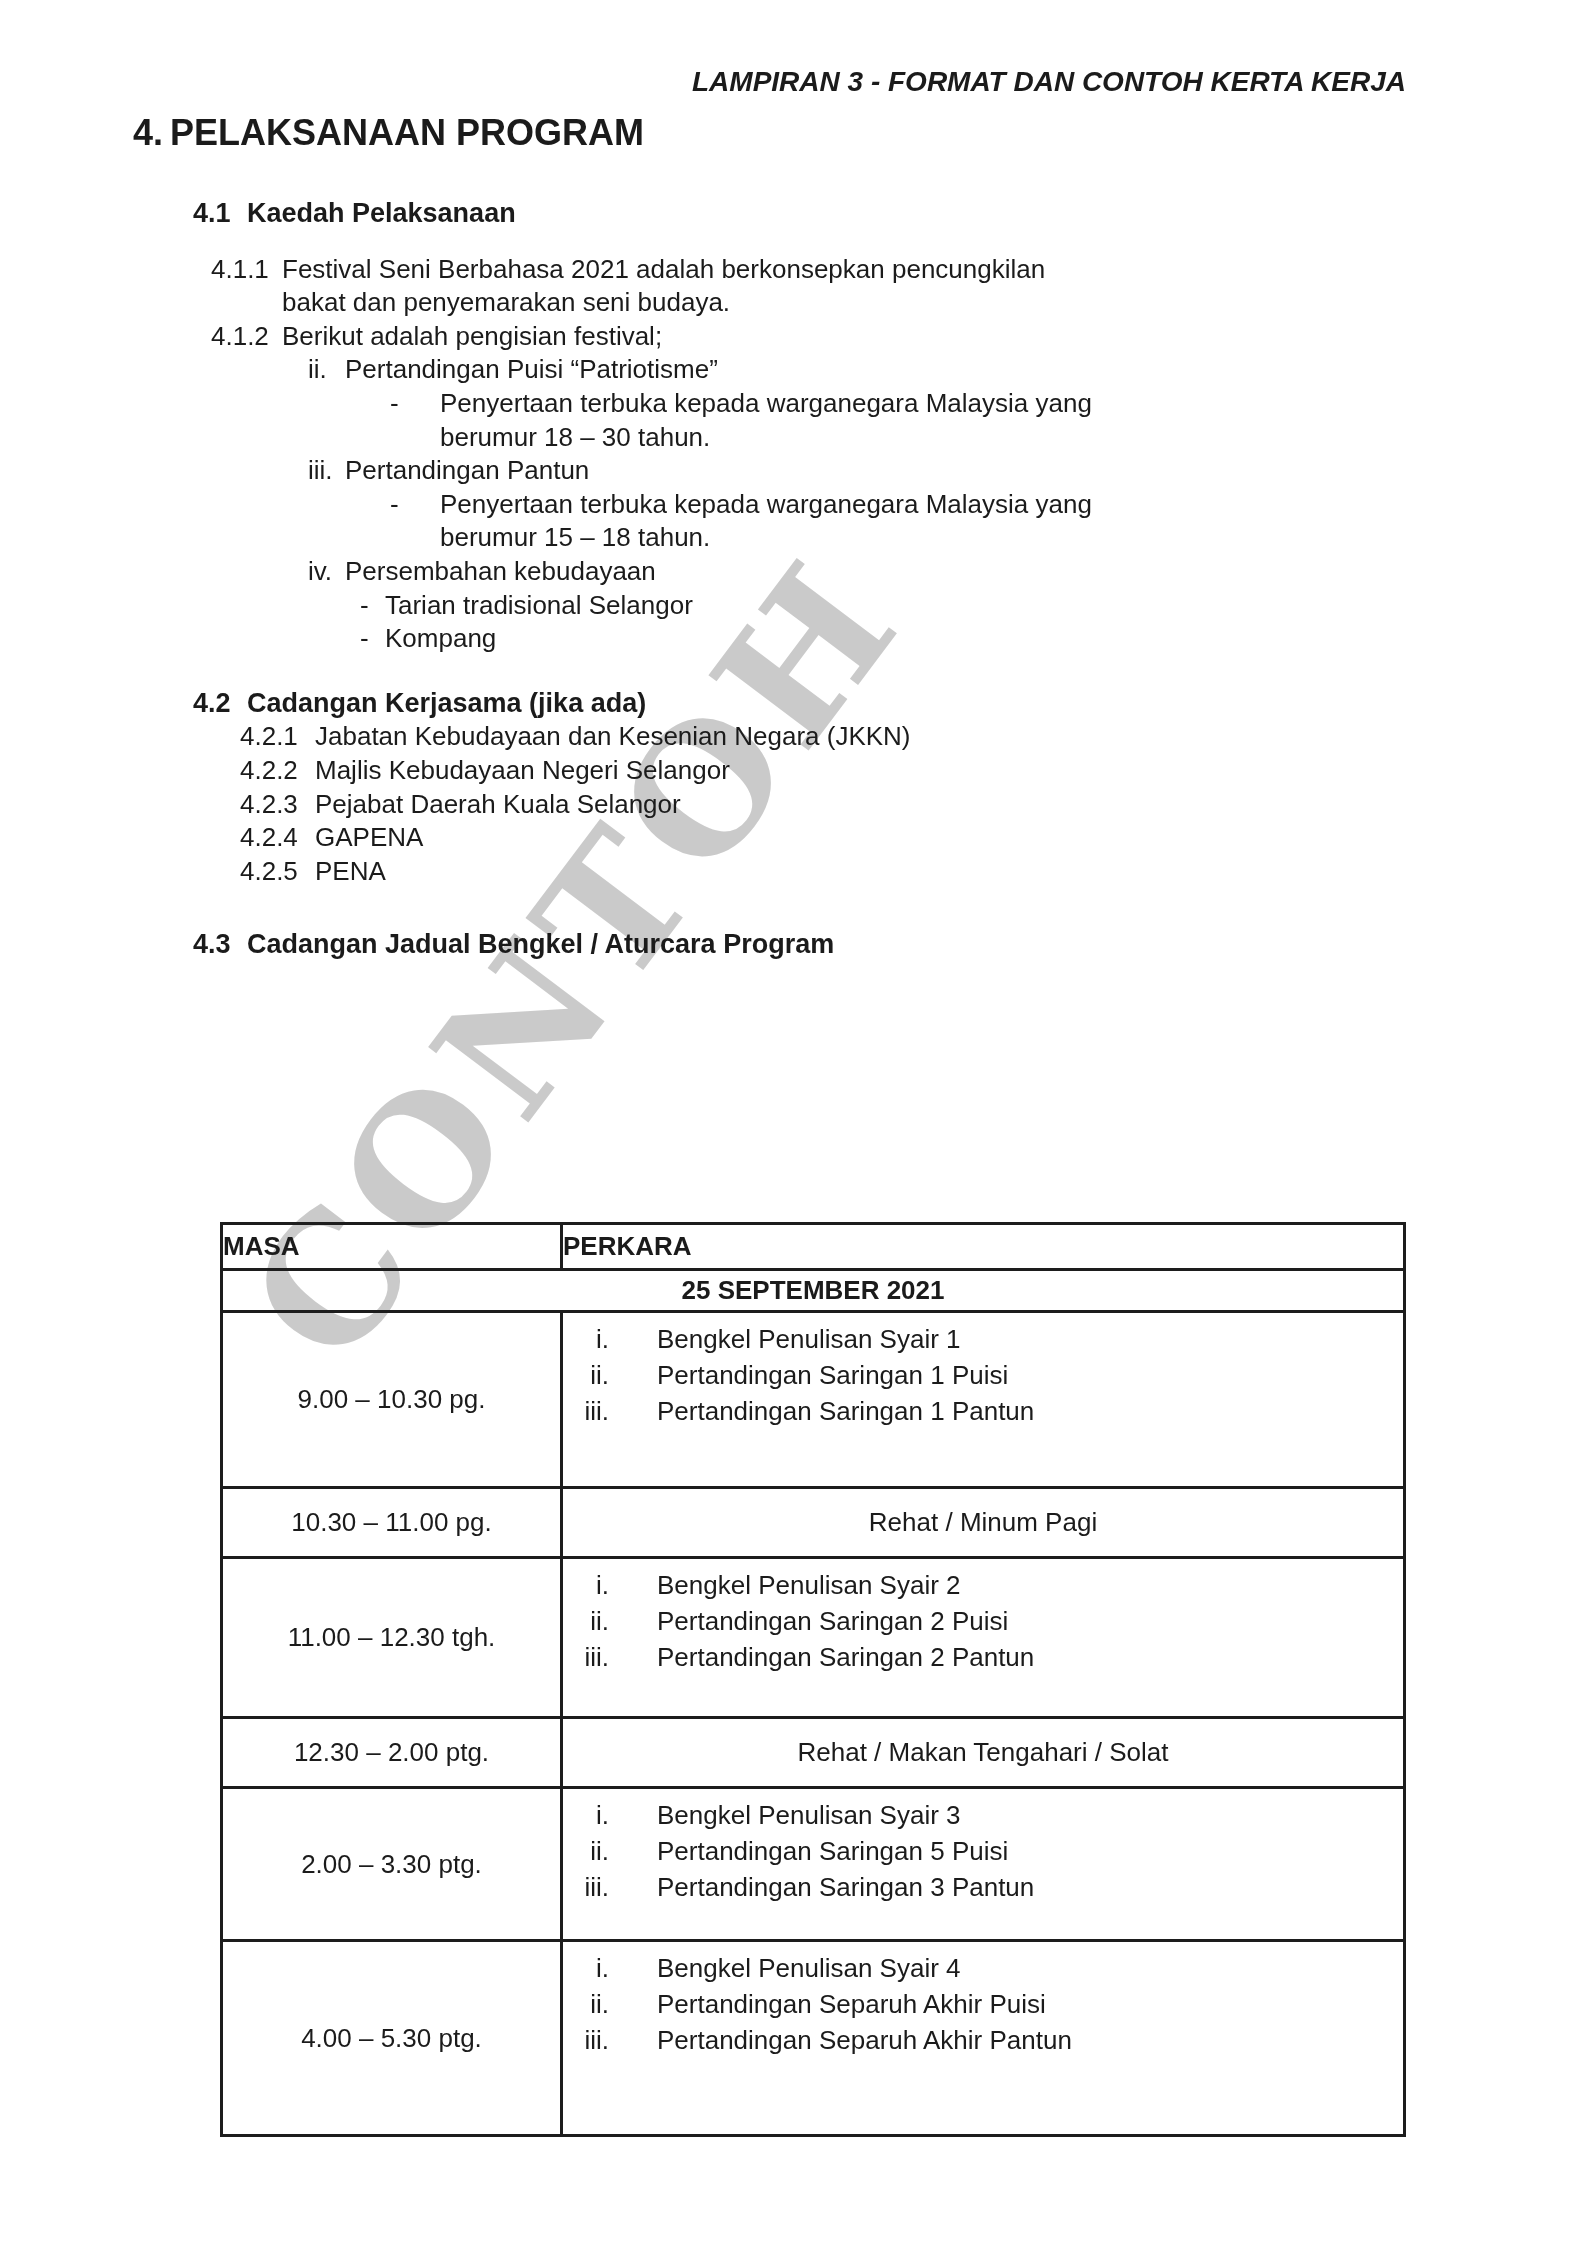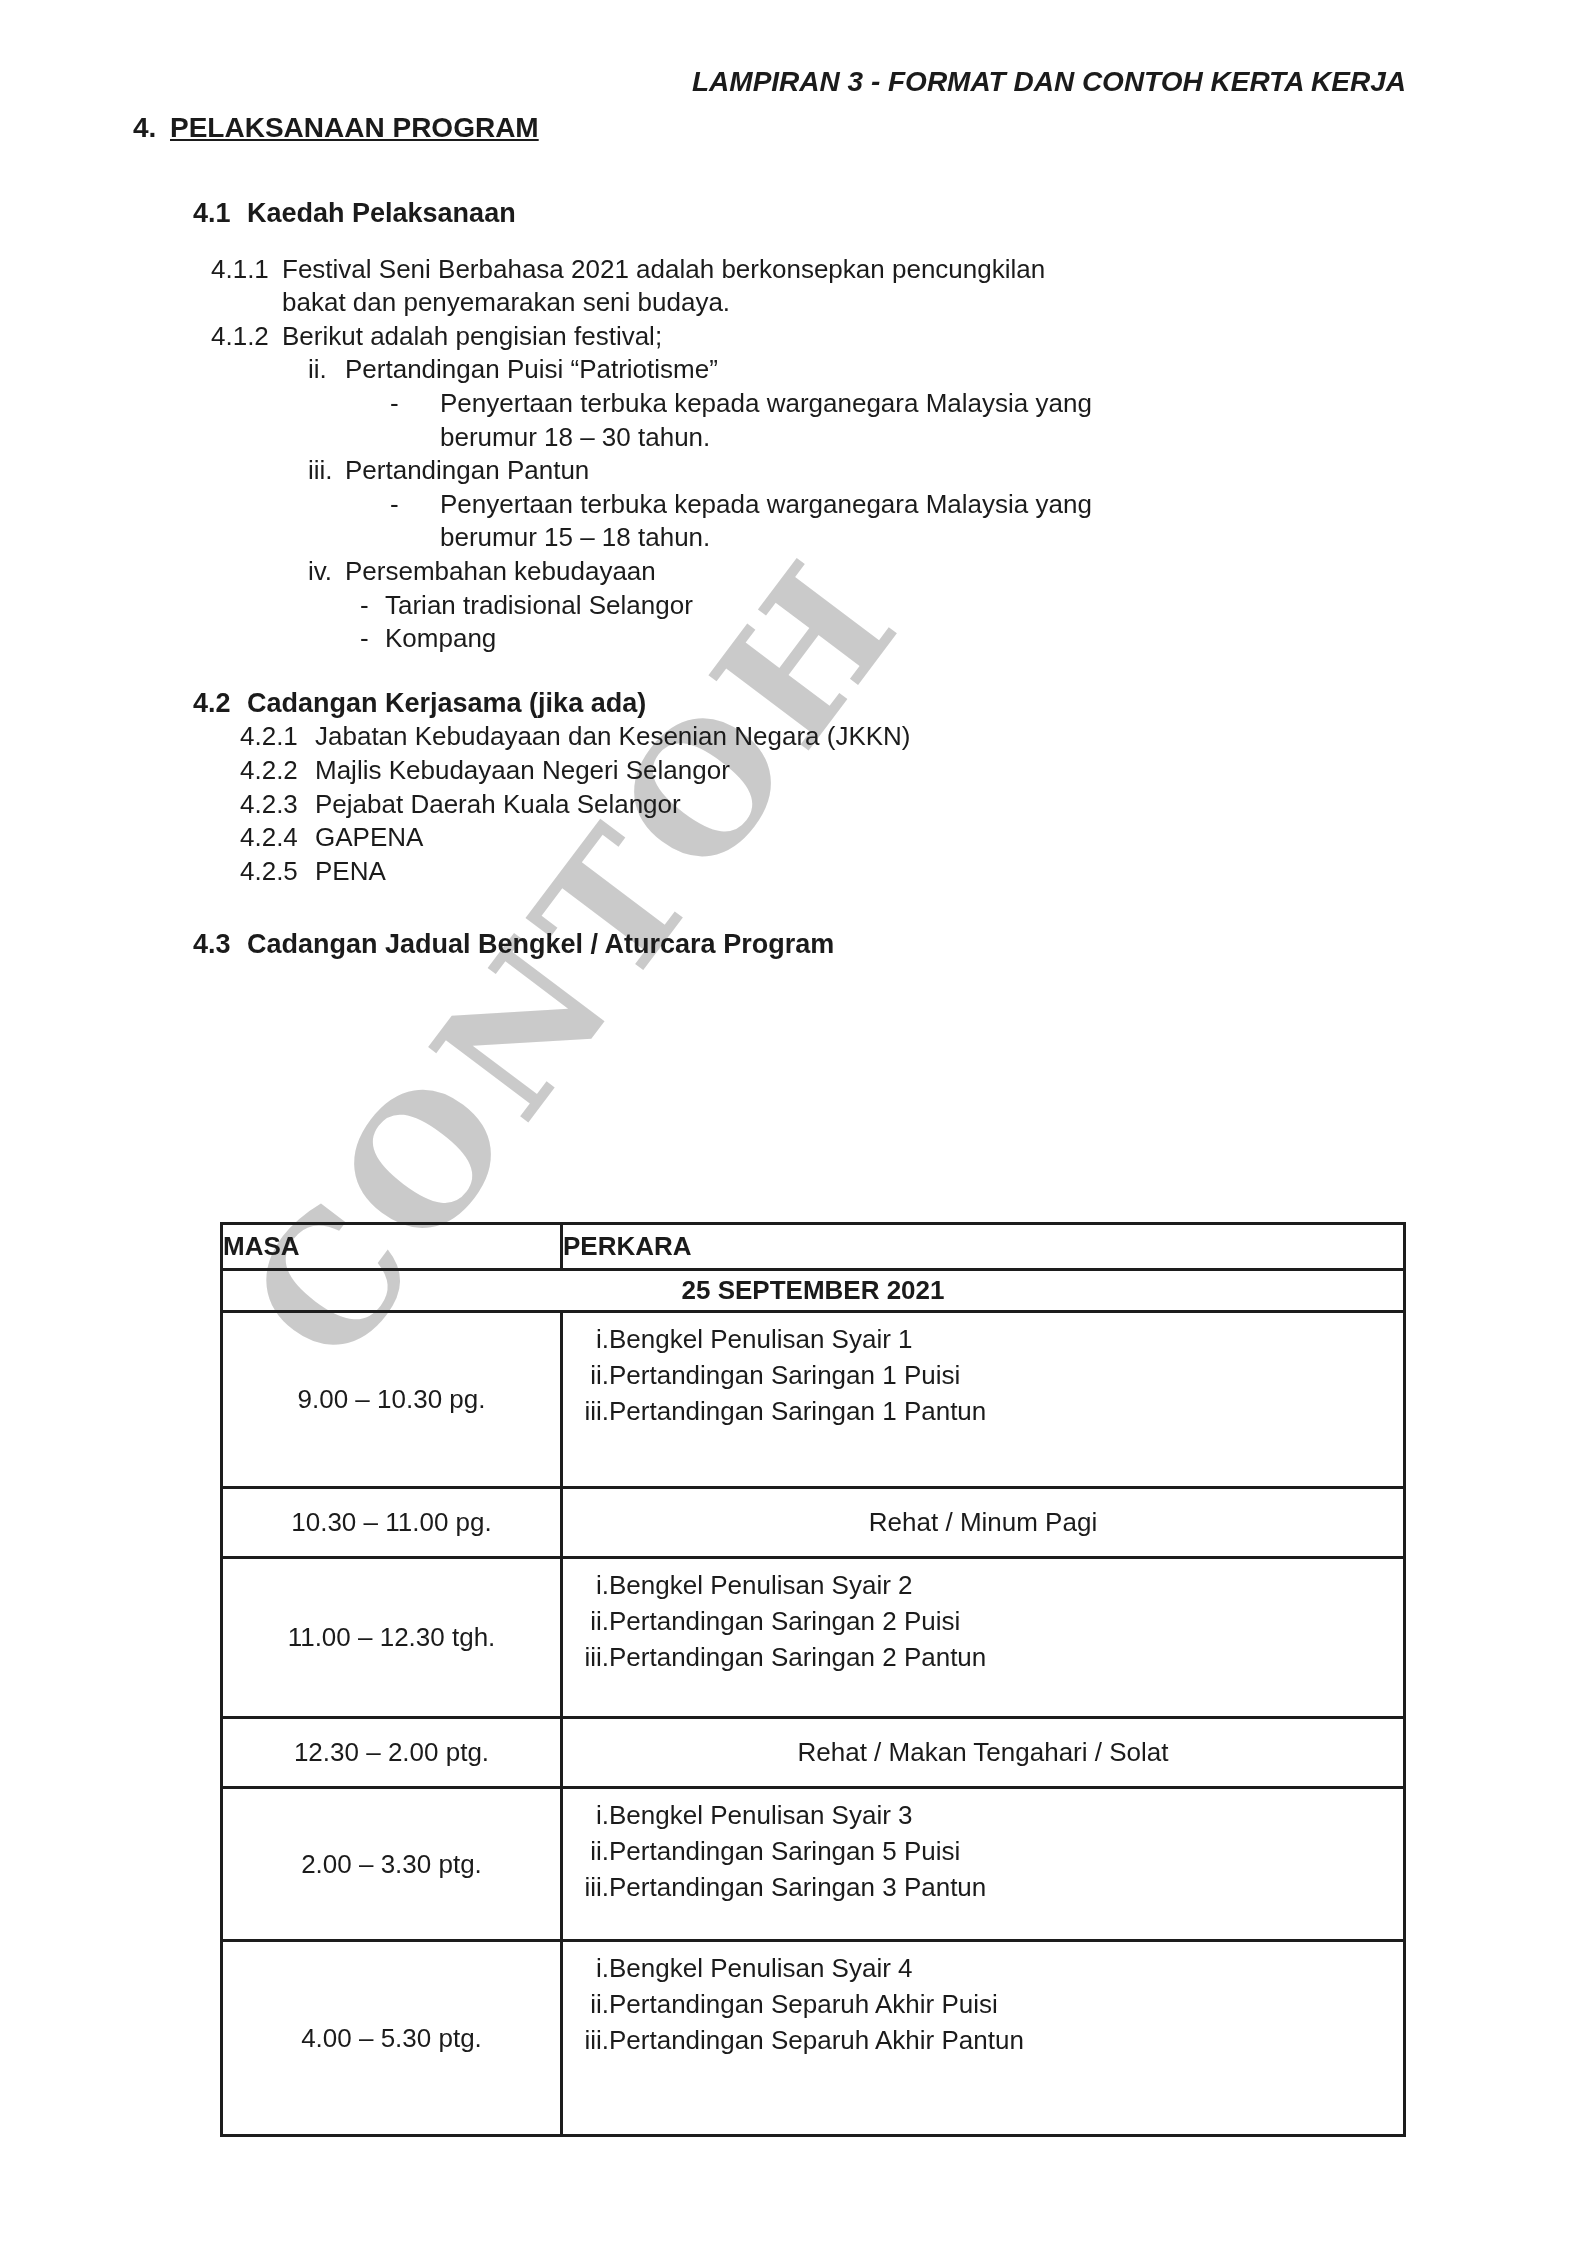--- a/index.html
+++ b/index.html
@@ -5,21 +5,21 @@
   html,body{margin:0;padding:0;background:#e8e8e8;}
   .page{position:relative;width:1587px;height:2245px;background:#ffffff;overflow:hidden;
         font-family:"Liberation Sans",sans-serif;color:#1b1b1b;font-size:26px;}
   .layer{position:absolute;inset:0;z-index:2;}
   .watermark{position:absolute;left:575px;top:960px;z-index:1;
         transform:translate(-50%,-50%) rotate(-53deg);
         font-family:"DejaVu Serif",serif;font-weight:700;font-size:172px;
         letter-spacing:10px;color:#ababab;opacity:.62;white-space:nowrap;}
   .hdr{position:absolute;top:46px;left:0;width:1406px;text-align:right;
         font-weight:bold;font-style:italic;font-size:28px;margin-top:20px;}
-  .h4{position:absolute;top:112px;left:133px;font-weight:bold;font-size:28px;text-decoration:underline;}
+  .h4{position:absolute;top:112px;left:133px;font-weight:bold;font-size:36px;}
   .h4 .nb{display:inline-block;width:37px;}
   .flowtop{position:absolute;top:189px;left:0;width:1500px;line-height:33.6px;margin-top:8px;}
   .hsec{font-weight:bold;font-size:27px;padding-left:193px;}
   .hsec .nb{display:inline-block;width:54px;}
   .gap57{height:22px;}
   .gap31{height:31px;}
   .gap40{height:40px;}
   .nb{display:inline-block;}
   .ln3{padding-left:211px;}
   .ln3 .num3{display:inline-block;width:71px;}
@@ -43,21 +43,21 @@
   tr.hrow{height:46px;}
   tr.drow{height:42px;}
   tr.drow td{font-weight:bold;text-align:center;}
   tr.r0{height:72px;} tr.r1{height:176px;} tr.r2{height:70px;} tr.r3{height:160px;}
   tr.r4{height:70px;} tr.r5{height:153px;} tr.r6{height:195px;}
   td.time{text-align:center;vertical-align:middle;}
   td.ctr{text-align:center;vertical-align:middle;}
   td.lst{vertical-align:top;padding:8px 0 0 8px;}
   td.lst .row{line-height:36px;}
   td.lst .m{display:inline-block;width:38px;text-align:right;}
-  td.lst .t{text-align:right;}
+  td.lst .t{margin-left:48px;text-align:right;}
 </style>
 </head>
 <body>
 
 <div class="page">
 
   <div class="watermark">CONTOH</div>
 
   <div class="layer">
 

